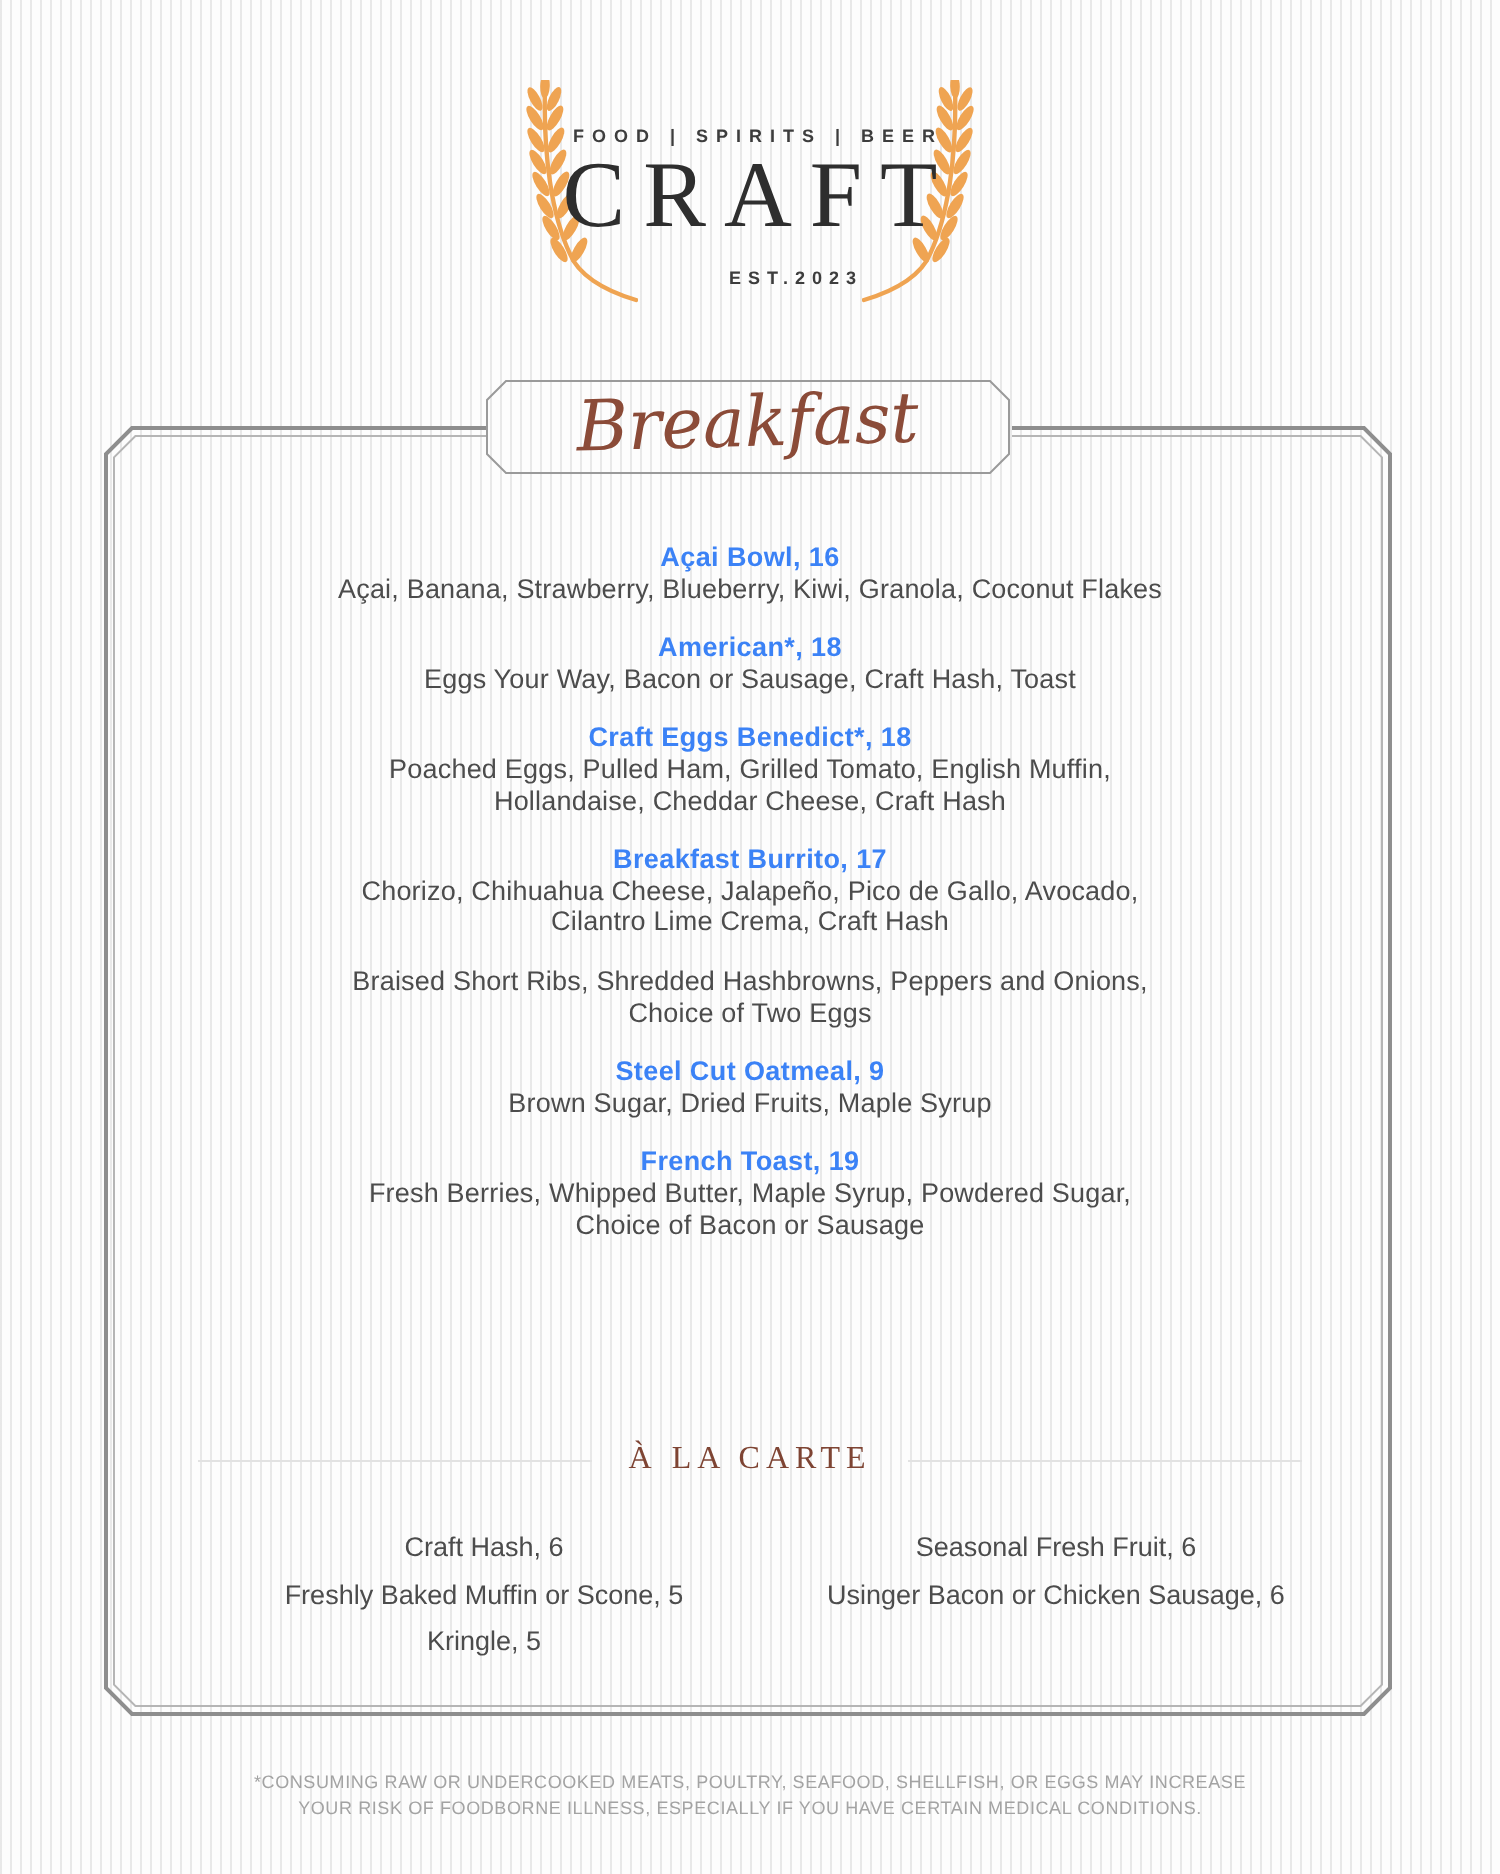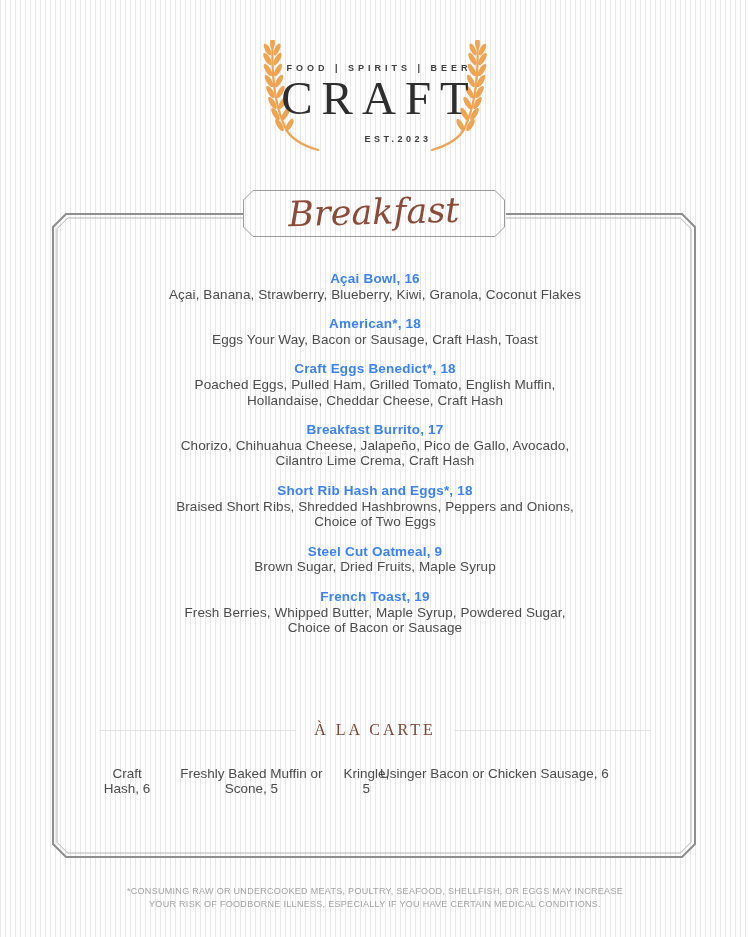--- a/index.html
+++ b/index.html
@@ -61,21 +61,21 @@
     position:absolute; top:722px; left:99px; width:552px; height:16px;
     display:flex; align-items:center; gap:18px;
   }
   .alc-line { flex:1; height:1px; background:#b9b9b9; border-bottom:1px solid #e2e2e2; }
   .alc-title {
     font-family:"Liberation Serif", serif; font-size:16px;
     letter-spacing:3px; color:#7e4433; white-space:nowrap;
   }
   .alc-col {
     position:absolute; top:766px; width:296px;
-    display:flex; flex-direction:row; gap:8.5px; text-align:center;
+    display:flex; flex-direction:column; gap:8.5px; text-align:center;
   }
   .alc-col-left  { left:94px; }
   .alc-col-right { left:380px; }
   .alc-item { font-size:13.5px; line-height:15px; color:#4c4c4c; }
 
   
   .footer {
     position:absolute; top:885px; left:115px; width:520px;
     text-align:center; font-size:9px; line-height:13px;
     letter-spacing:.3px; color:#a3a3a3;
@@ -163,21 +163,20 @@
 Hollandaise, Cheddar Cheese, Craft Hash</div>
     </div>
 
     <div class="menu-item">
       <div class="mi-name">Breakfast Burrito, 17</div>
       <div class="mi-desc">Chorizo, Chihuahua Cheese, Jalapeño, Pico de Gallo, Avocado,
 Cilantro Lime Crema, Craft Hash</div>
     </div>
 
     <div class="menu-item">
-      <div class="mi-name">Short Rib Hash and Eggs*, 18</div>
       <div class="mi-desc">Braised Short Ribs, Shredded Hashbrowns, Peppers and Onions,
 Choice of Two Eggs</div>
     </div>
 
     <div class="menu-item">
       <div class="mi-name">Steel Cut Oatmeal, 9</div>
       <div class="mi-desc">Brown Sugar, Dried Fruits, Maple Syrup</div>
     </div>
 
     <div class="menu-item">
@@ -191,18 +190,19 @@
     <div class="alc-line"></div>
     <div class="alc-title">À LA CARTE</div>
     <div class="alc-line"></div>
   </div>
   <div class="alc-col alc-col-left">
       <div class="alc-item">Craft Hash, 6</div>
       <div class="alc-item">Freshly Baked Muffin or Scone, 5</div>
       <div class="alc-item">Kringle, 5</div>
     </div>
   <div class="alc-col alc-col-right">
+      <div class="alc-item">Seasonal Fresh Fruit, 6</div>
       <div class="alc-item">Usinger Bacon or Chicken Sausage, 6</div>
     </div>
 
   <div class="footer">*CONSUMING RAW OR UNDERCOOKED MEATS, POULTRY, SEAFOOD, SHELLFISH, OR EGGS MAY INCREASE YOUR RISK OF FOODBORNE ILLNESS, ESPECIALLY IF YOU HAVE CERTAIN MEDICAL CONDITIONS.</div>
 
 </div>
 
 </body></html>

